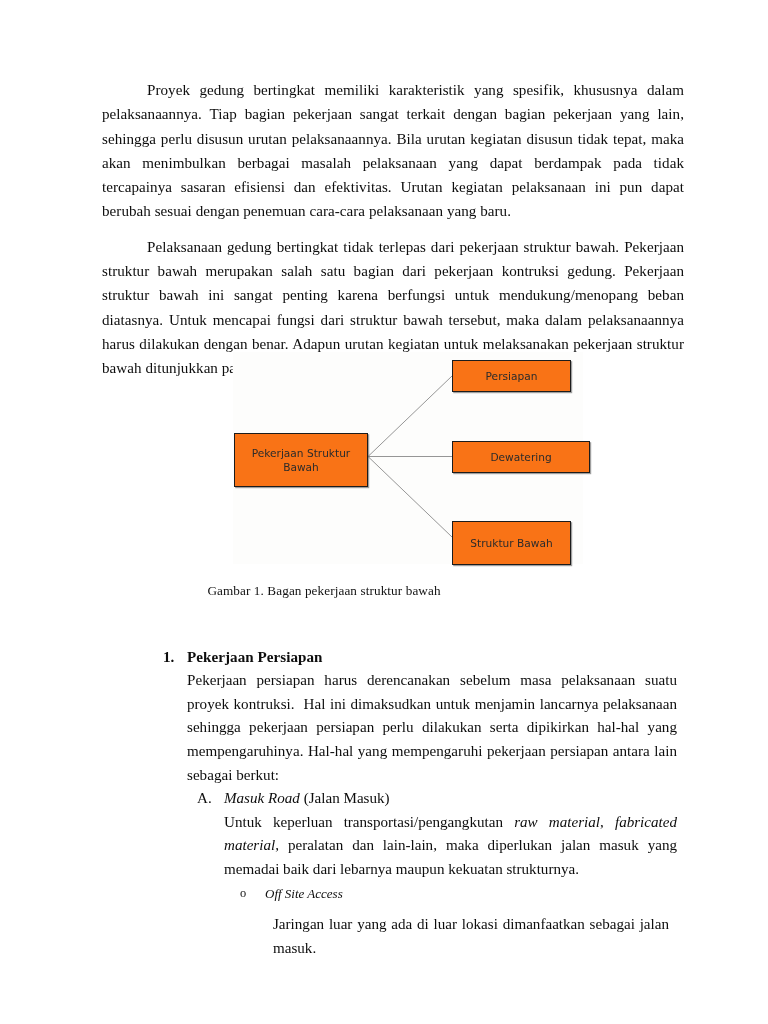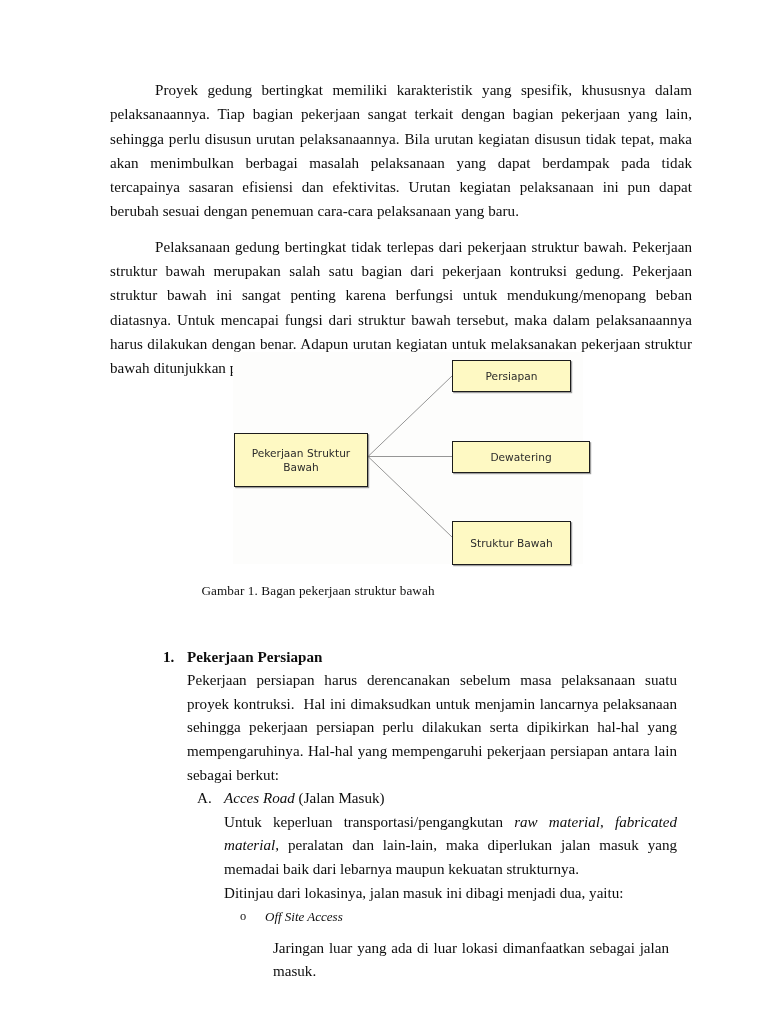--- a/index.html
+++ b/index.html
@@ -17,40 +17,40 @@
   }
   .page {
     position: absolute;
     left: 0; top: 0;
     width: 768px;
     height: 1024px;
     background: #fff;
   }
   .content {
     position: absolute;
-    left: 110px;
+    left: 102px;
     top: 78px;
     width: 582px;
   }
   p.body-par {
     margin: 0 0 0 0;
     font-size: 15.1px;
     line-height: 24.3px;
     text-align: justify;
     text-indent: 45px;
     letter-spacing: 0.04px;
   }
   p.body-par + p.body-par {
     margin-top: 11px;
   }
   .node {
     position: absolute;
     box-sizing: border-box;
     border: 1.3px solid #1c1c1c;
-    background: #fef9c3;
+    background: #f97316;
     font-family: "DejaVu Sans", "Liberation Sans", sans-serif;
     font-size: 10.6px;
     color: #2b2b2b;
     display: flex;
     align-items: center;
     justify-content: center;
     text-align: center;
     line-height: 14px;
     box-shadow: 1.2px 1.2px 0 rgba(80,80,80,0.55);
     z-index: 3;
@@ -69,21 +69,21 @@
     position: absolute;
     left: 0; top: 0;
     width: 768px;
     height: 1024px;
     pointer-events: none;
     z-index: 2;
   }
 
   .fig-caption {
     position: absolute;
-    left: 10px;
+    left: 16px;
     top: 583px;
     width: 616px;
     text-align: center;
     font-size: 13.2px;
     font-family: "Liberation Serif", "DejaVu Serif", serif;
     color: #121212;
     letter-spacing: 0.1px;
   }
 
   
@@ -193,23 +193,22 @@
   <div class="fig-caption">Gambar 1. Bagan pekerjaan struktur bawah</div>
 
   <div class="sec-list">
     <div class="num-item">
       <span class="num-marker">1.</span>
       <div class="num-title">Pekerjaan Persiapan</div>
       <p class="num-body">Pekerjaan persiapan harus derencanakan sebelum masa pelaksanaan suatu proyek kontruksi.&nbsp; Hal ini dimaksudkan untuk menjamin lancarnya pelaksanaan sehingga pekerjaan persiapan perlu dilakukan serta dipikirkan hal-hal yang mempengaruhinya. Hal-hal yang mempengaruhi pekerjaan persiapan antara lain sebagai berkut:</p>
 
       <div class="alpha-item">
         <span class="alpha-marker">A.</span>
-        <div class="alpha-title"><span class="it">Acces Road</span><span> (Jalan Masuk)</span></div>
+        <div class="alpha-title"><span class="it">Masuk Road</span><span> (Jalan Masuk)</span></div>
         <p class="alpha-body"><span>Untuk keperluan transportasi/pengangkutan </span><span class="it">raw material</span><span>, </span><span class="it">fabricated material</span><span>, peralatan dan lain-lain, maka diperlukan jalan masuk yang memadai baik dari lebarnya maupun kekuatan strukturnya.</span></p>
-        <p class="alpha-body nojust">Ditinjau dari lokasinya, jalan masuk ini dibagi menjadi dua, yaitu:</p>
 
         <div class="bullet-item">
           <span class="bullet-marker">o</span>
           <div class="bullet-title">Off Site Access</div>
           <p class="bullet-body">Jaringan luar yang ada di luar lokasi dimanfaatkan sebagai jalan masuk.</p>
         </div>
       </div>
     </div>
   </div>
 

